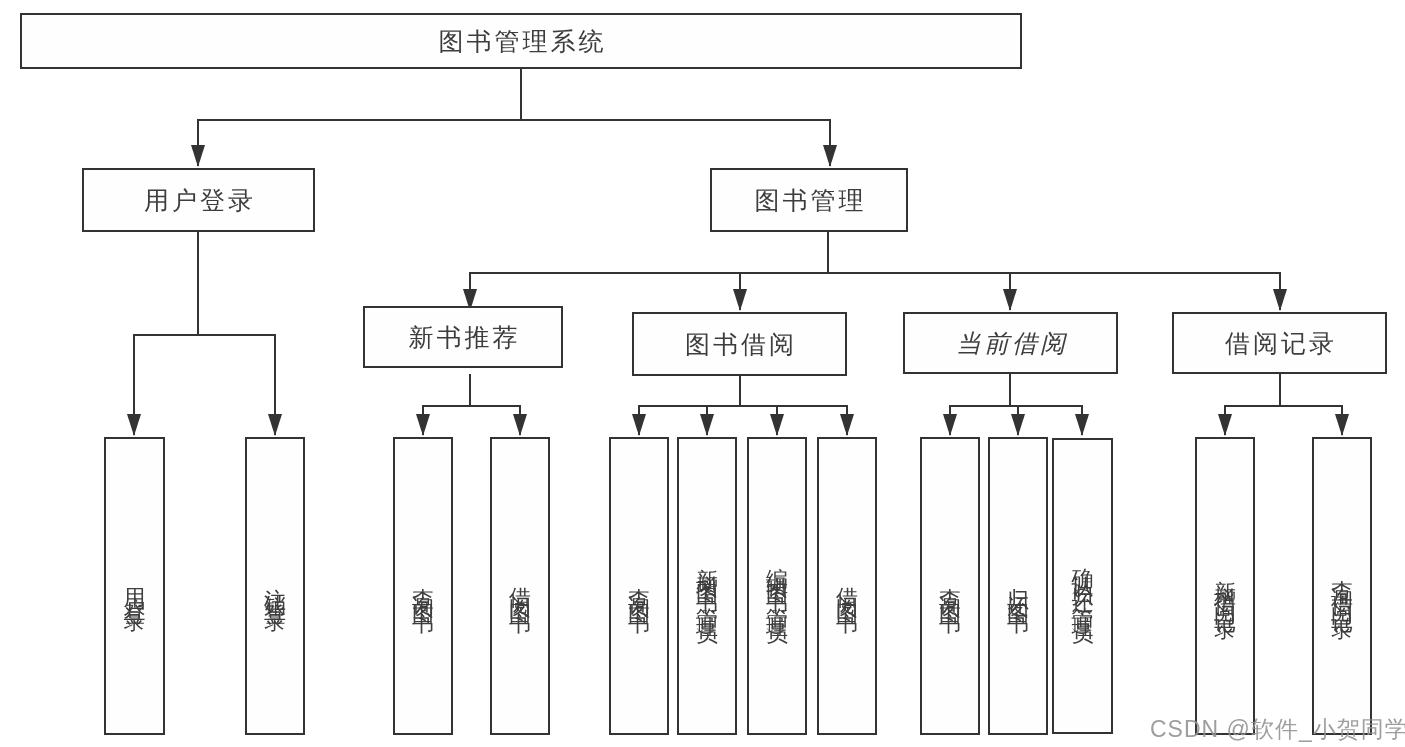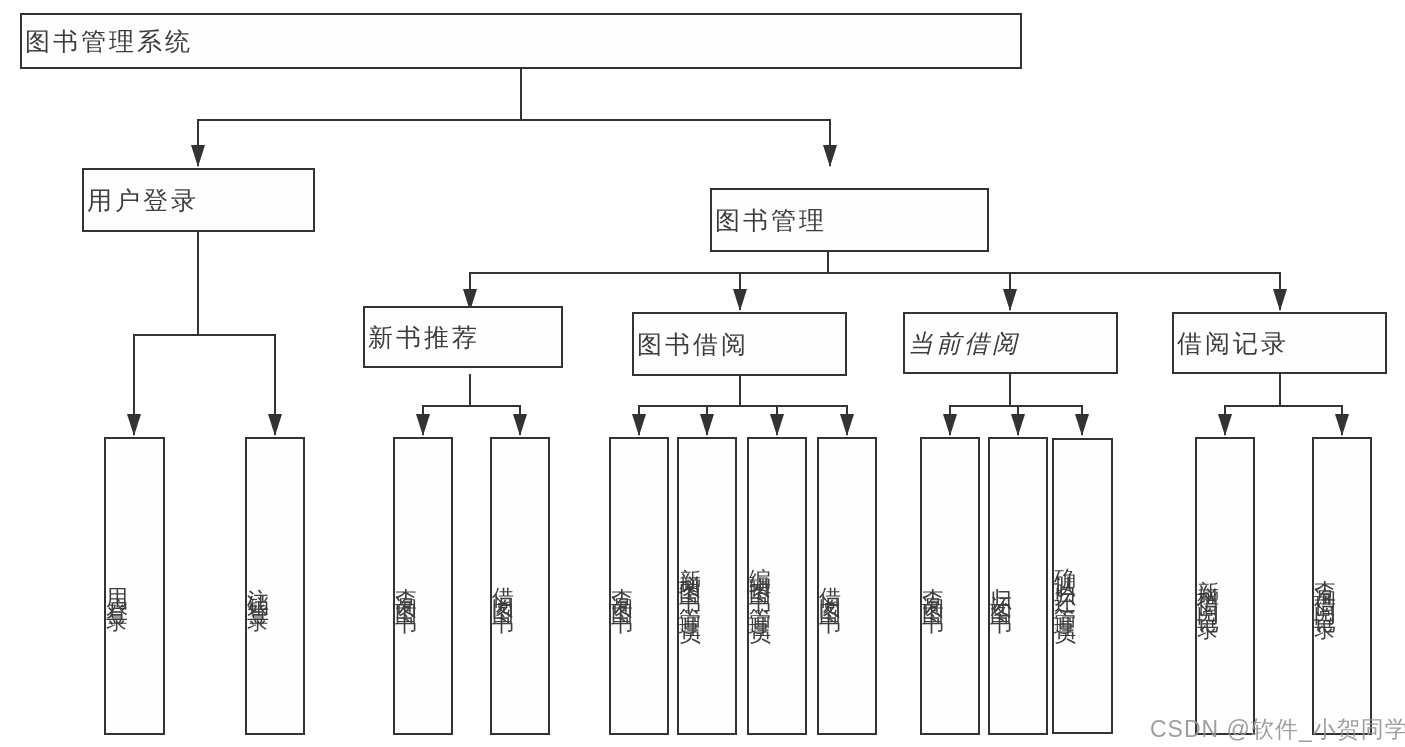--- a/index.html
+++ b/index.html
@@ -23,20 +23,21 @@
     pointer-events: none;
   }
   #connectors path { stroke: #333333; stroke-width: 2; fill: none; }
   .node {
     position: absolute;
     box-sizing: border-box;
     border: 2px solid #333333;
     background: #fefefe;
     display: flex;
     align-items: center;
+    justify-content: center;
     color: #3d3d3d;
   }
   .h-node { font-size: 25px; letter-spacing: 3px; text-indent: 3px; white-space: nowrap; }
   .v-node span.v-label {
     writing-mode: vertical-rl;
     text-orientation: mixed;
     font-size: 22px;
     letter-spacing: 8px;
     white-space: nowrap;
     line-height: 1;
@@ -120,21 +121,21 @@
     </g>
   </svg>
 
   <div class="node h-node" style="left:20px; top:13px; width:1002px; height:56px;">
     <span>图书管理系统</span>
   </div>
 
   <div class="node h-node" style="left:82px; top:168px; width:233px; height:64px;">
     <span>用户登录</span>
   </div>
-  <div class="node h-node" style="left:710px; top:168px; width:279px; height:64px;margin-top:20px;">
+  <div class="node h-node" style="left:710px; top:168px; width:198px; height:64px;">
     <span>图书管理</span>
   </div>
 
   <div class="node h-node" style="left:363px; top:306px; width:200px; height:62px;">
     <span>新书推荐</span>
   </div>
   <div class="node h-node" style="left:632px; top:312px; width:215px; height:64px;">
     <span>图书借阅</span>
   </div>
   <div class="node h-node" style="left:903px; top:312px; width:215px; height:62px;font-style:italic;">

